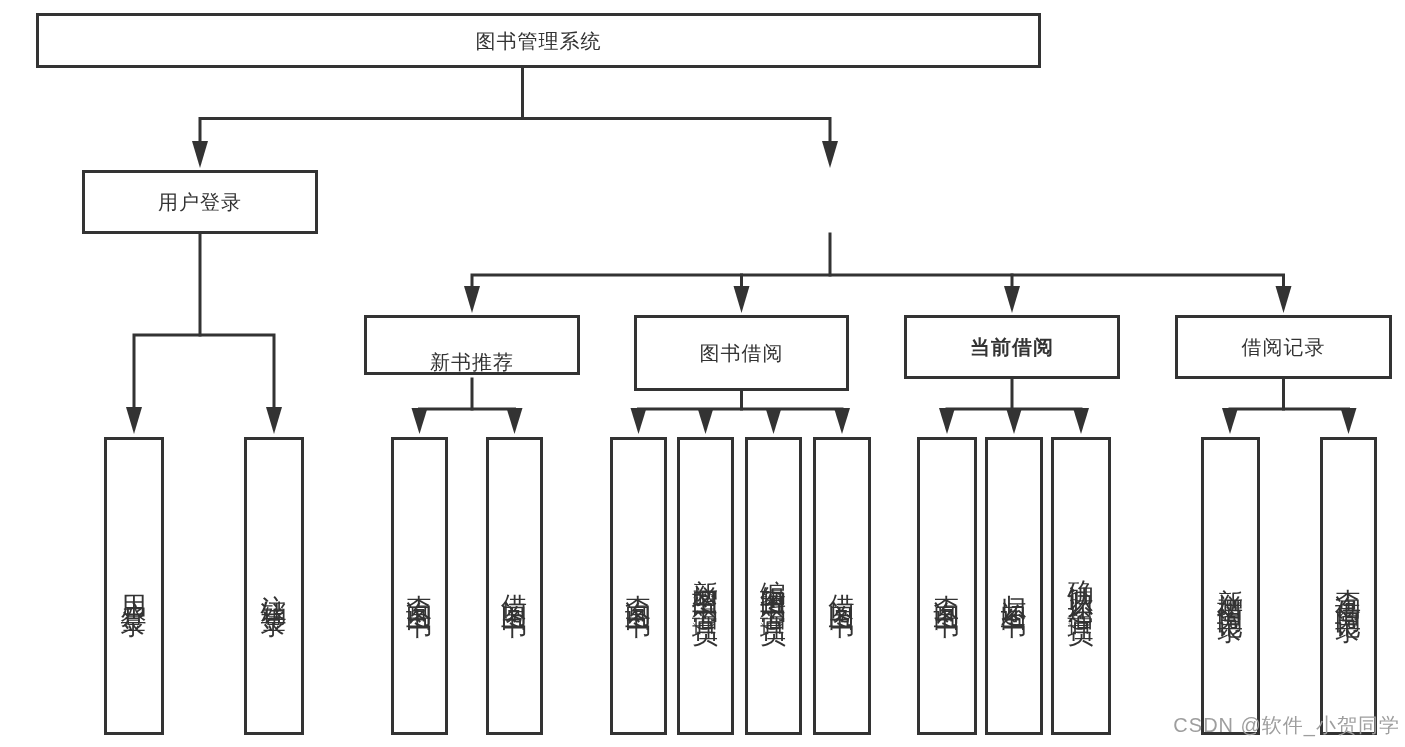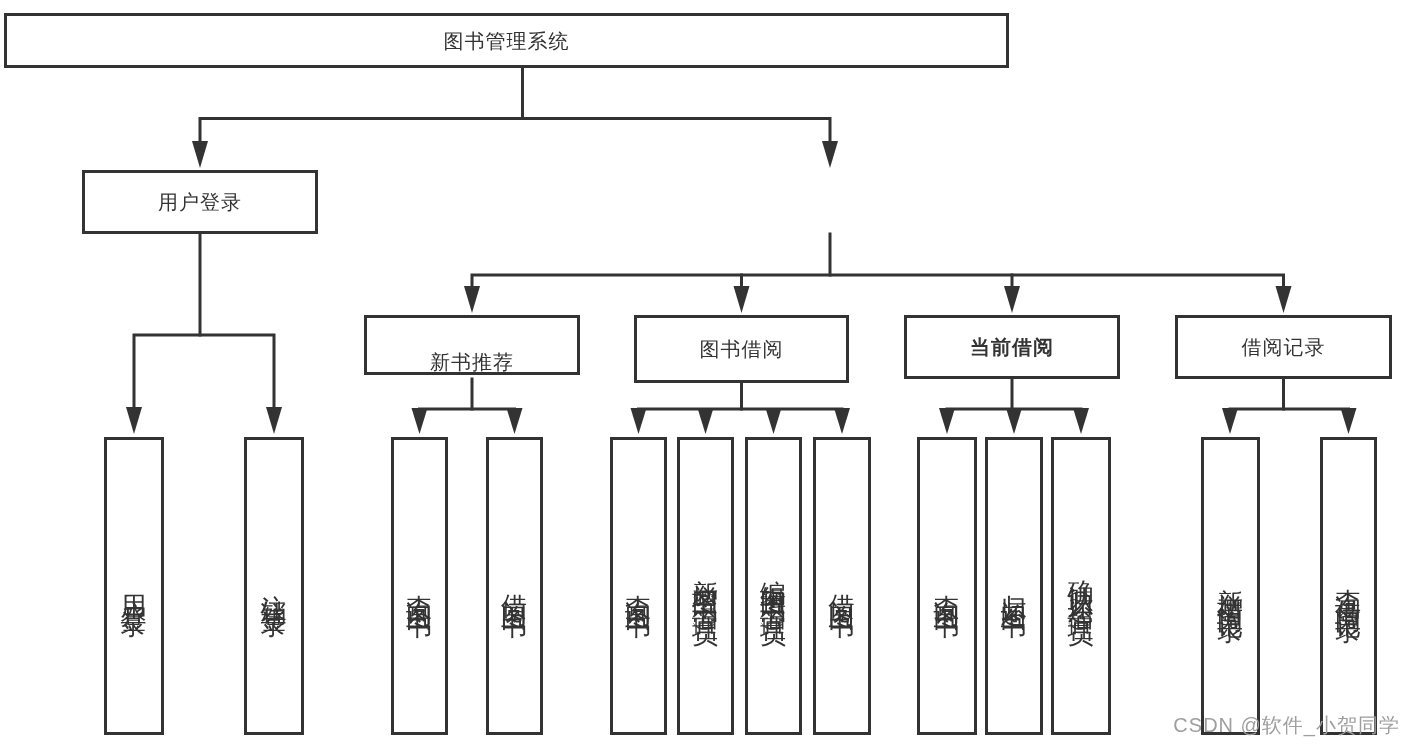--- a/index.html
+++ b/index.html
@@ -127,32 +127,32 @@
     </g>
 
     <g>
       <path d="M1283.5 379 L1283.5 409"></path>
       <path d="M1230 409 L1348.5 409"></path>
       <polygon points="1222,408 1238,408 1230,434"></polygon>
       <polygon points="1340.5,408 1356.5,408 1348.5,434"></polygon>
     </g>
   </svg>
 
-  <div class="box h" style="left:4px;top:13px;width:1005px;height:55px;text-align:center;">
+  <div class="box h" style="left:36px;top:13px;width:1005px;height:55px;text-align:center;">
     <span>图书管理系统</span>
   </div>
 
   <div class="box h" style="left:82px;top:170px;width:236px;height:64px;">
     <span>用户登录</span>
   </div>
 
   <div class="box h" style="left:364px;top:315px;width:216px;height:60px;align-items:flex-end;">
     <span>新书推荐</span>
   </div>
-  <div class="box h" style="left:634px;top:315px;width:215px;height:68px;">
+  <div class="box h" style="left:634px;top:315px;width:215px;height:76px;">
     <span>图书借阅</span>
   </div>
   <div class="box h" style="left:904px;top:315px;width:216px;height:64px;font-weight:bold;">
     <span>当前借阅</span>
   </div>
   <div class="box h" style="left:1175px;top:315px;width:217px;height:64px;">
     <span>借阅记录</span>
   </div>
 
   <div class="box v" style="left:104px;top:437px;width:60px;height:298px;">

